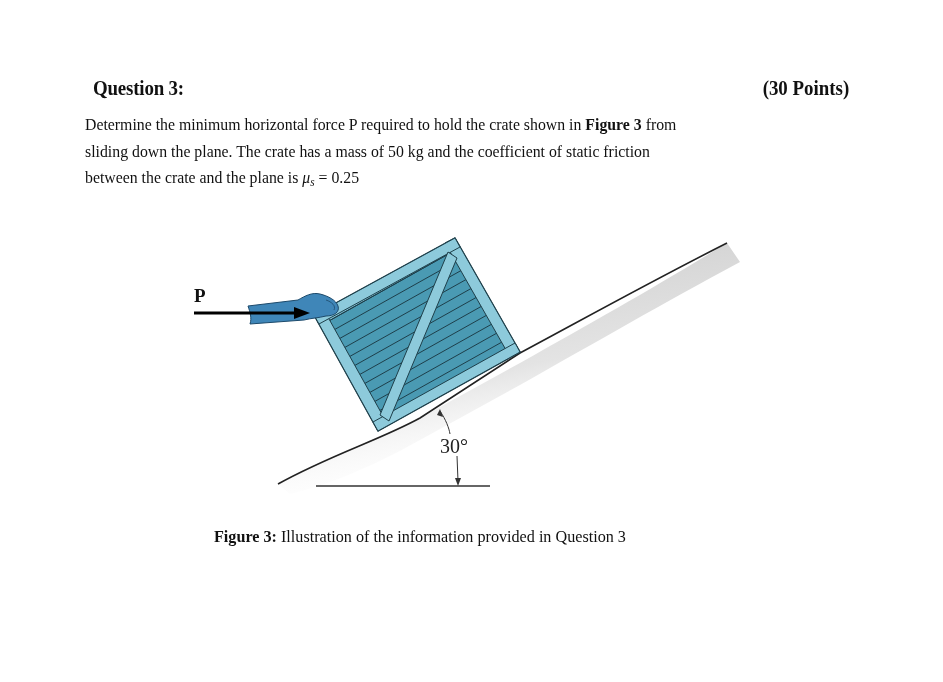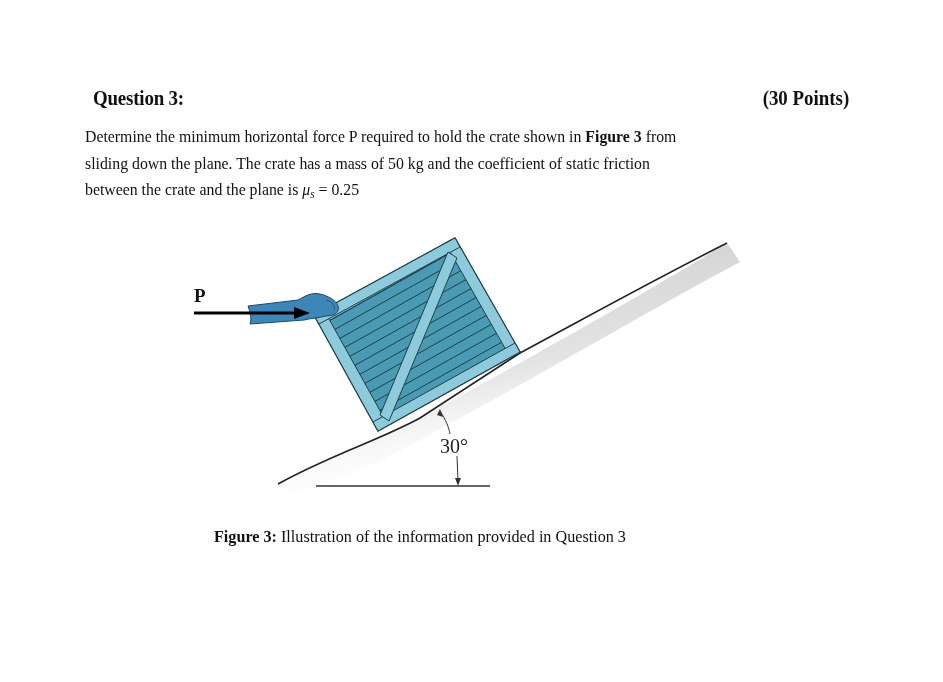--- a/index.html
+++ b/index.html
@@ -11,21 +11,21 @@
     width: 943px;
     height: 682px;
     position: relative;
     overflow: hidden;
     font-family: "Liberation Serif", "DejaVu Serif", serif;
     color: #111111;
   }
   .question-header {
     position: absolute;
     left: 93px;
-    top: 86px;
+    top: 76px;
     width: 756px;
     height: 30px;
   }
   .question-title {
     position: absolute;
     left: 0;
     top: 0;
     font-size: 21px;
     font-weight: bold;
     letter-spacing: -0.2px;
@@ -37,21 +37,21 @@
     right: 0;
     top: 0;
     font-size: 21px;
     font-weight: bold;
     transform: scaleX(0.9);
     transform-origin: right top;
   }
   .question-body {
     position: absolute;
     left: 85px;
-    top: 124px;
+    top: 112px;
     width: 760px;
     font-size: 17px;
     line-height: 26.5px;
   }
   .question-body p {
     margin: 0;
     white-space: nowrap;
     transform: scaleX(0.93);
     transform-origin: left top;
   }

